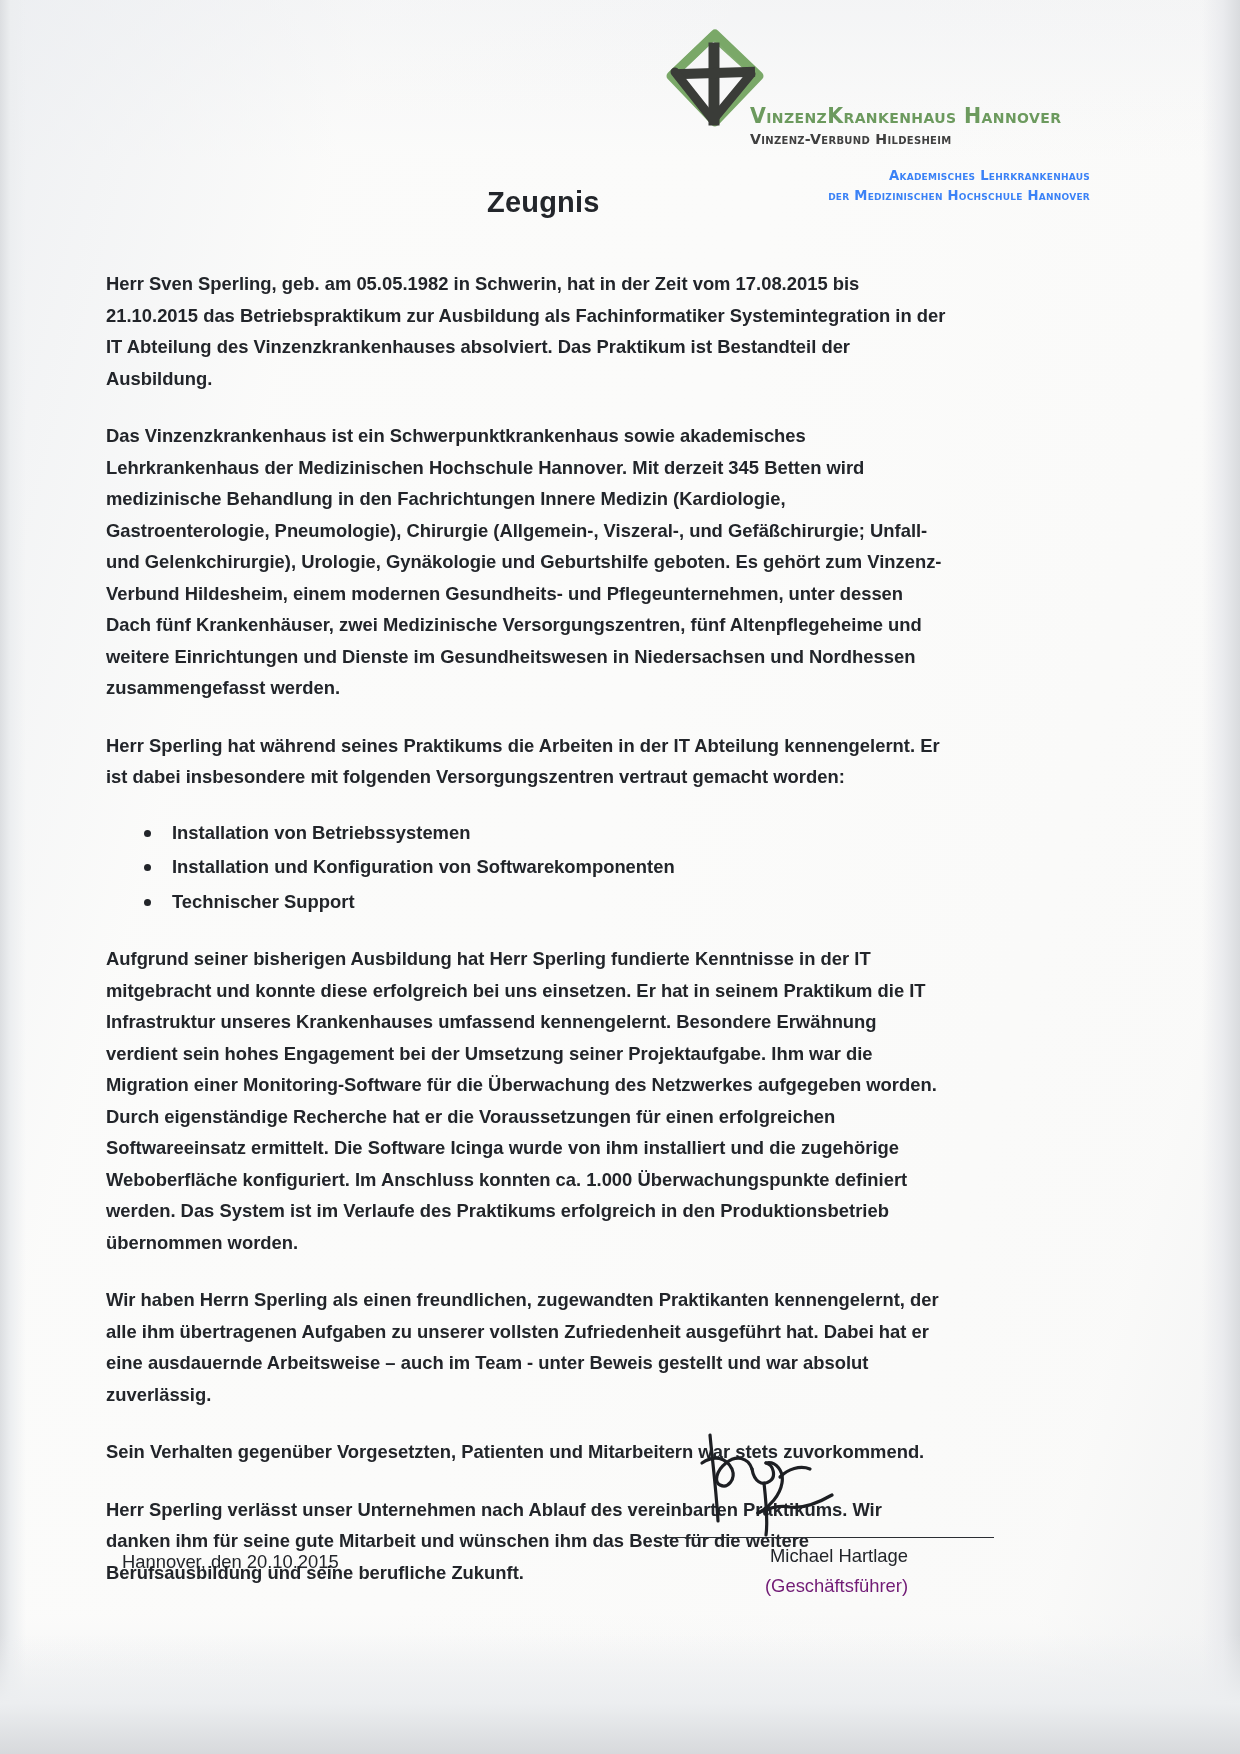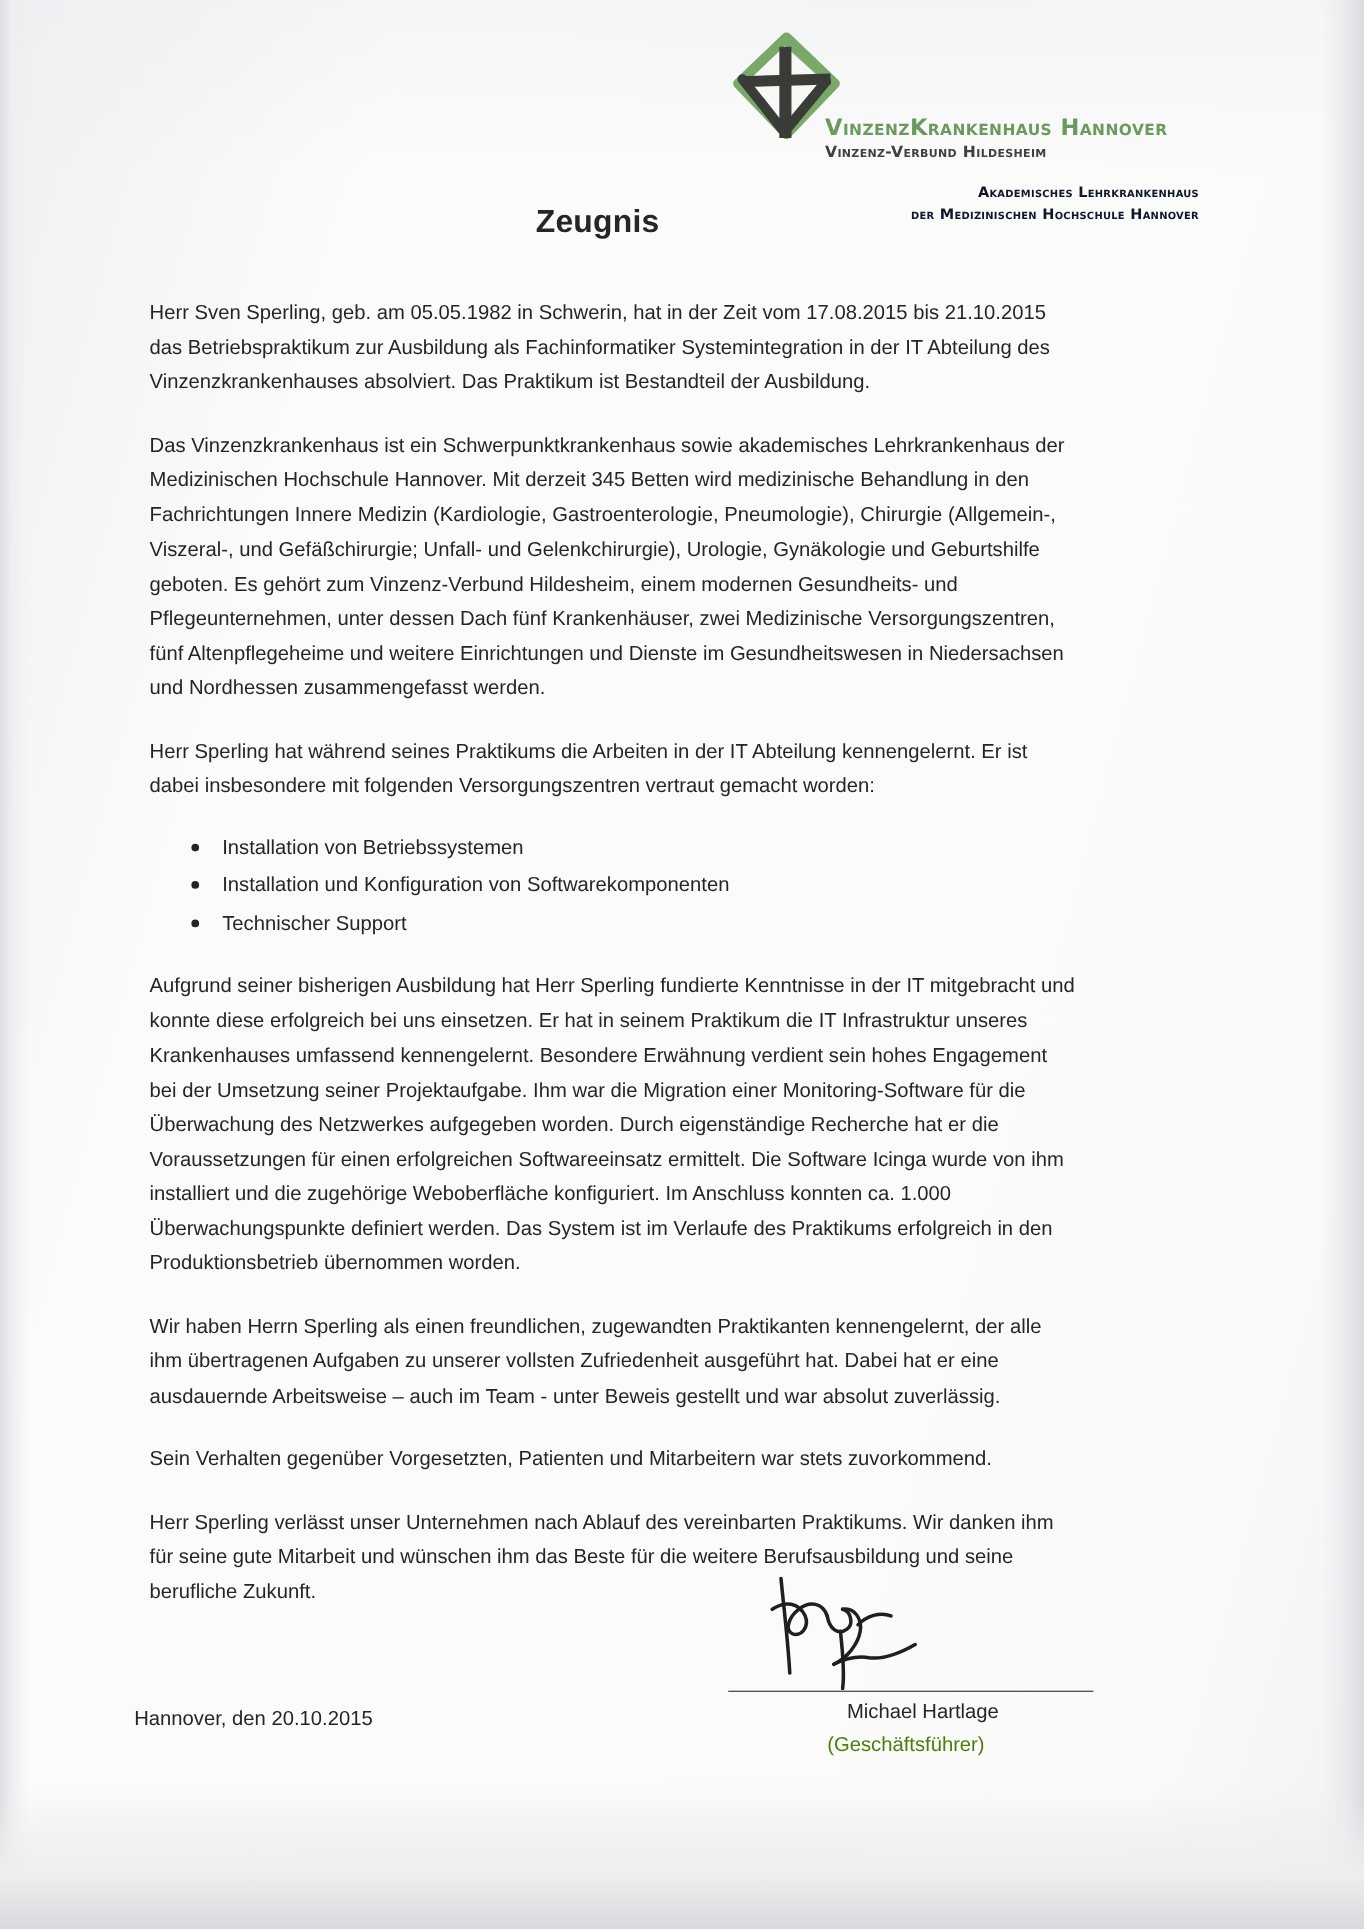--- a/index.html
+++ b/index.html
@@ -94,47 +94,48 @@
     position: absolute;
     left: 95px;
     top: 140px;
     width: 340px;
     text-align: right;
   }
   .teach-line {
     font-family: "DejaVu Sans", sans-serif;
     font-size: 13.2px;
     letter-spacing: 0.25px;
-    color: #0f172a;
+    color: #3b82f6;
     font-weight: 700;
     line-height: 1.55;
     white-space: nowrap;
     font-variant: small-caps;
   }
 
   
   .doc-title {
     position: absolute;
     left: 487px;
     top: 186px;
     font-size: 29px;
     font-weight: 700;
     color: #23262b;
     letter-spacing: 0.2px;
   }
 
   
   .body-wrap {
     position: absolute;
-    left: 136px;
+    left: 106px;
     top: 268px;
     width: 845px;
     color: #22252a;
     font-size: 18.4px;
     line-height: 31.5px;
+    font-weight: bold;
   }
   .para {
     margin: 0 0 26px 0;
     text-align: left;
   }
   .para.tight { margin-bottom: 24px; }
   ul.tasks {
     list-style: none;
     margin: 4px 0 26px 0;
     padding: 0 0 0 38px;
@@ -194,24 +195,24 @@
   .sig-name {
     position: absolute;
     left: 108px;
     top: 50px;
     font-size: 18.4px;
     color: #22252a;
     white-space: nowrap;
   }
   .sig-role {
     position: absolute;
-    left: 90px;
+    left: 103px;
     top: 80px;
     font-size: 18.4px;
-    color: #4d7c0f;
+    color: #701a75;
     white-space: nowrap;
   }
 </style>
 </head>
 <body>
 
 <div class="page">
 
   <div class="paper-tint"></div>
   <div class="edge-left"></div>

